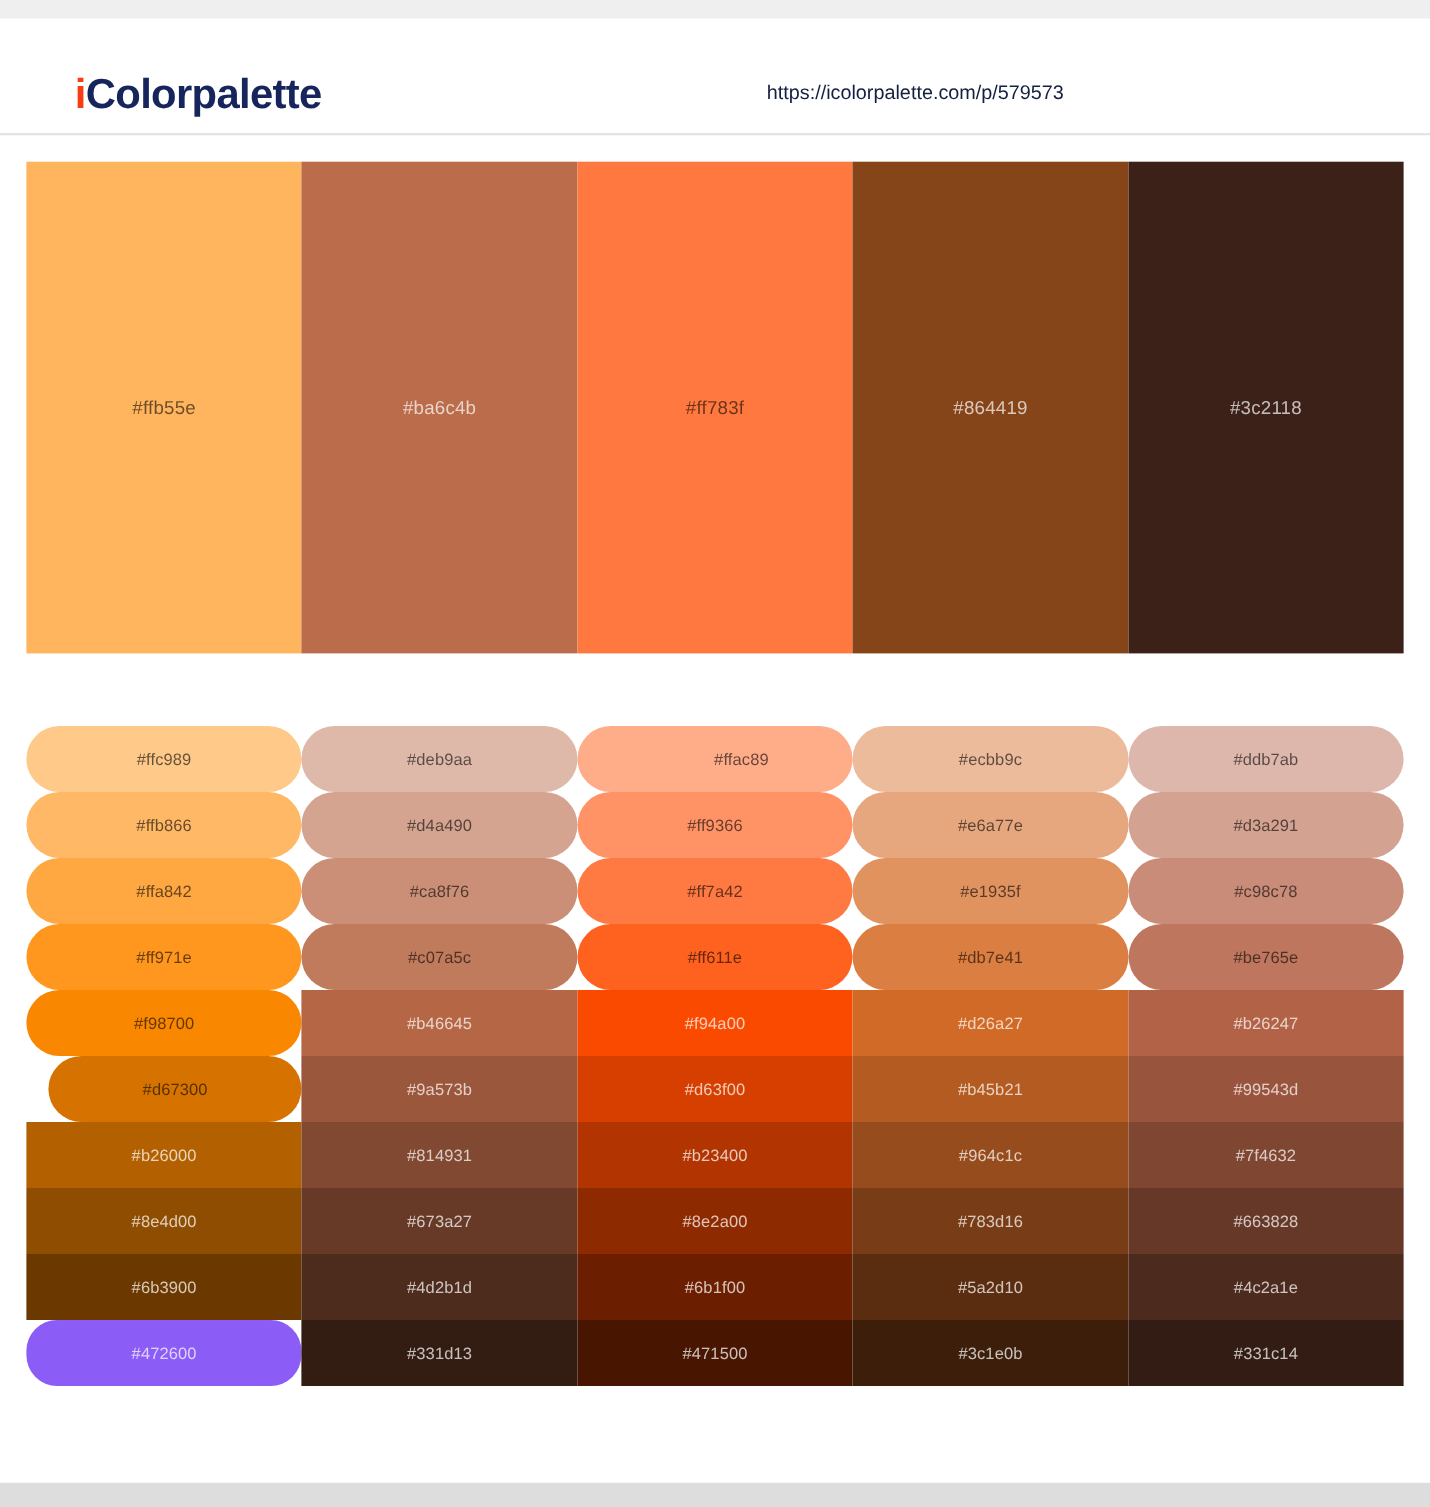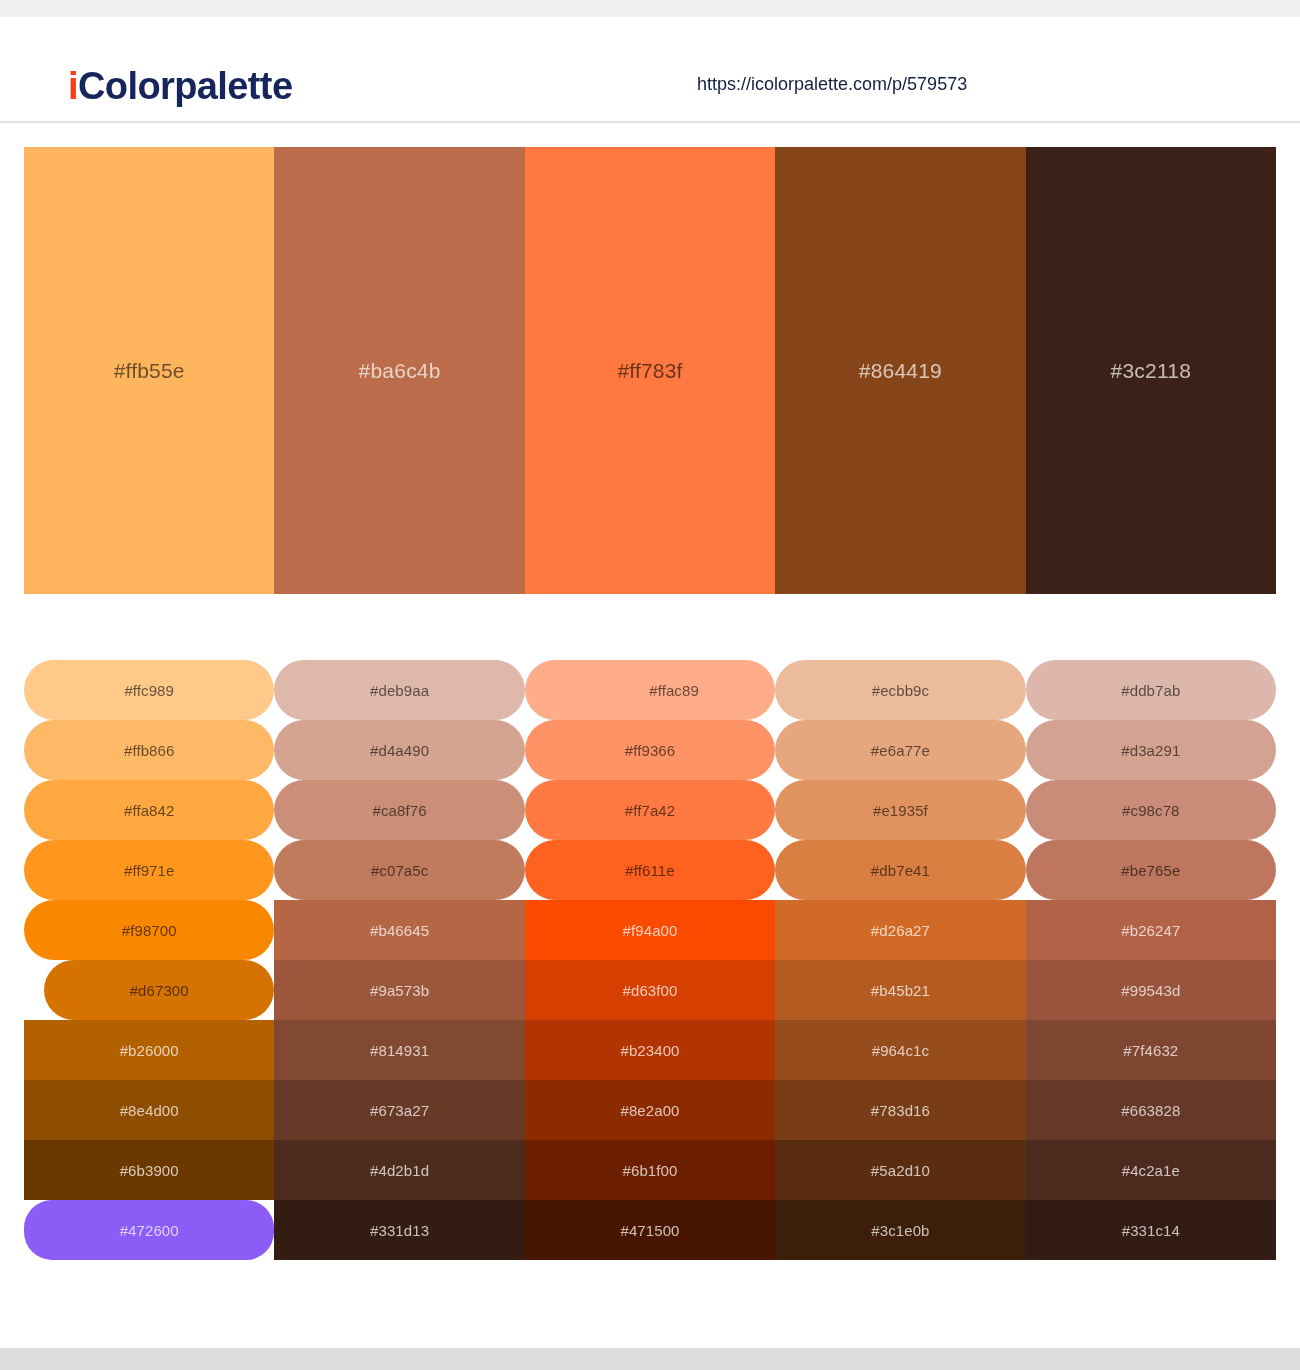--- a/index.html
+++ b/index.html
@@ -48,21 +48,21 @@
     position:absolute; left:24px; top:147px;
     width:1252px; height:447px;
     display:flex;
   }
   .main-swatch {
     flex:1 1 0;
     position:relative;
     display:flex; align-items:center; justify-content:center;
   }
   .main-swatch .hex {
-    font-size:21px;
+    font-size:17px;
     letter-spacing:0.2px;
     user-select:none;
   }
   .hex.dark  { color:rgba(0,0,0,0.58); }
   .hex.light { color:rgba(255,255,255,0.70); }
 
   
   .grid {
     position:absolute; left:24px; top:660px;
     width:1252px; height:600px;

